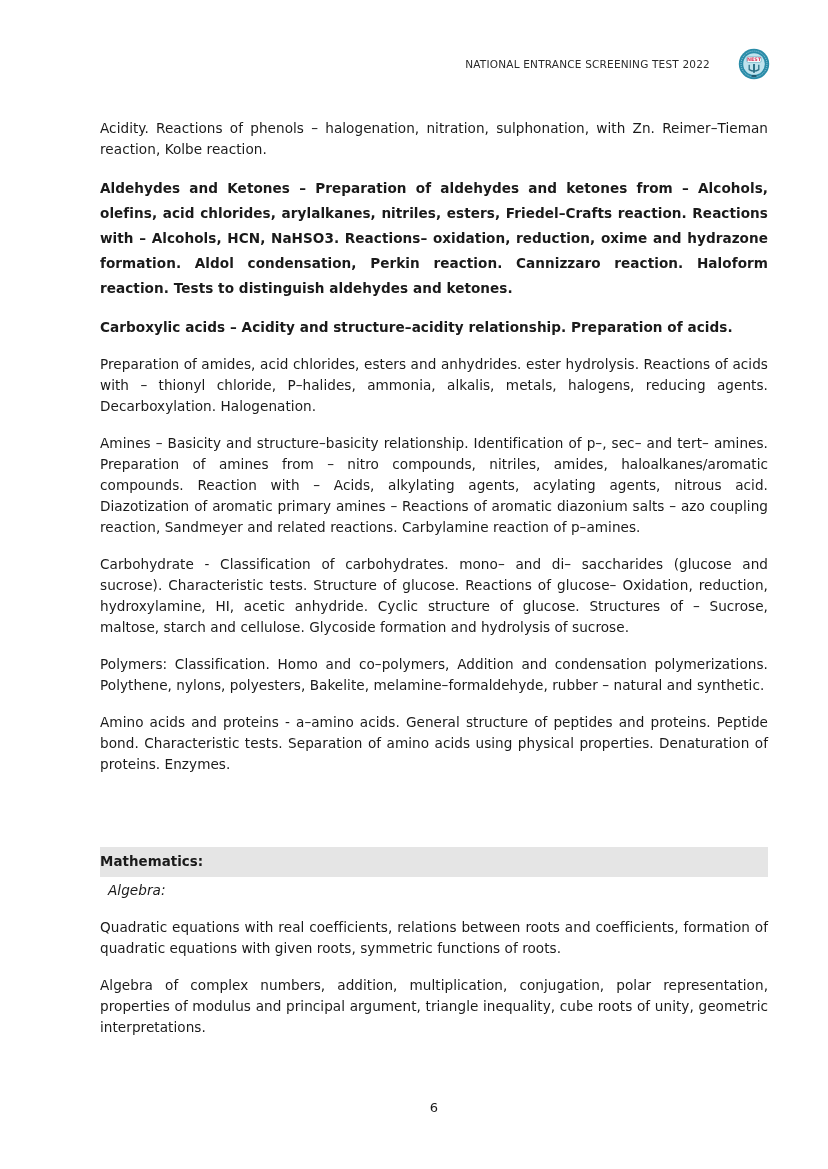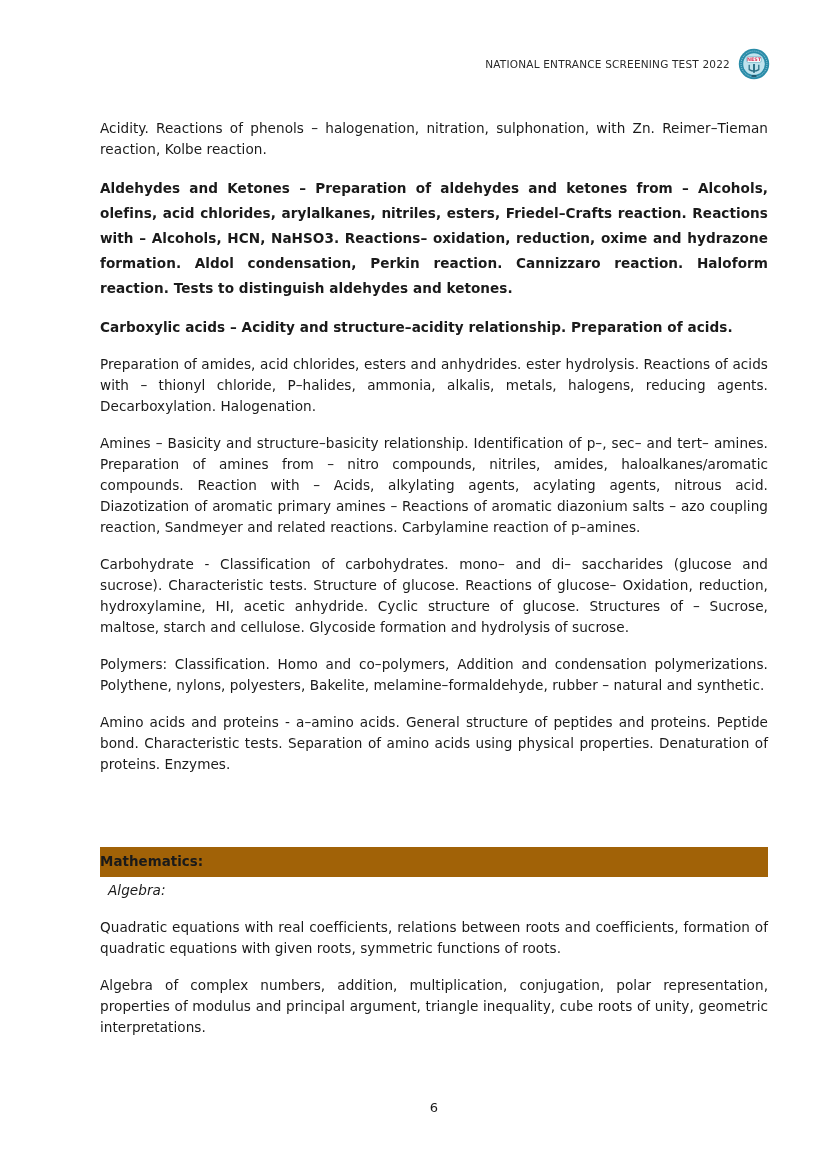--- a/index.html
+++ b/index.html
@@ -14,21 +14,21 @@
       overflow: hidden;
       font-family: "DejaVu Sans", sans-serif;
       color: #1a1a1a;
     }
     .header {
       position: absolute;
       top: 48px;
       right: 58px;
       display: flex;
       align-items: center;
-      gap: 8px;
+      gap: 28px;
     }
     .header-title {
       font-size: 10.5px;
       letter-spacing: 0.2px;
       color: #2a2a2a;
     }
     .logo {
       width: 32px;
       height: 32px;
       display: block;
@@ -42,21 +42,21 @@
       line-height: 21px;
       letter-spacing: 0.05px;
     }
     .para {
       margin: 16px 0 10px 0;
       text-align: justify;
     }
     .para.tight { margin-bottom: 3px; font-weight: bold; }
     .para.loose { line-height: 25px; }
     .section-bar {
-      background: #a16207;
+      background: #e5e5e5;
       font-weight: bold;
       font-size: 13.4px;
       padding: 5px 0 6px 0;
       margin: 0 0 3px 0;
       line-height: 19px;
     }
     .subhead {
       font-style: italic;
       margin: 0 0 10px 8px;
     }

